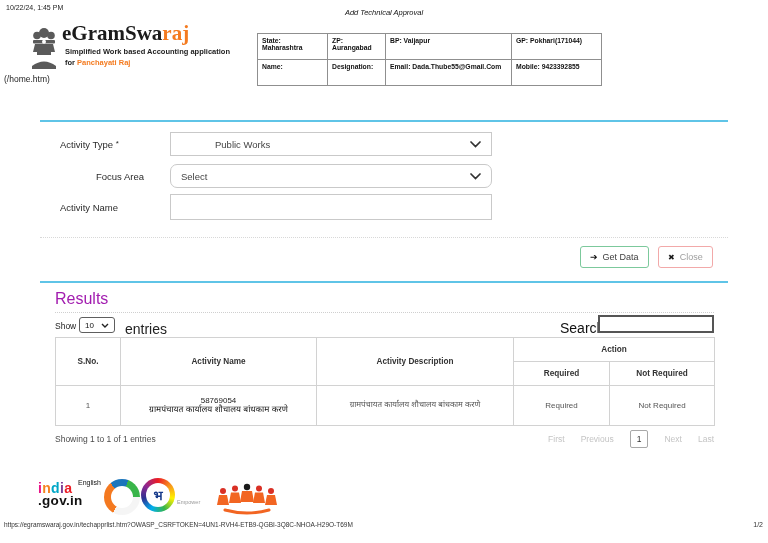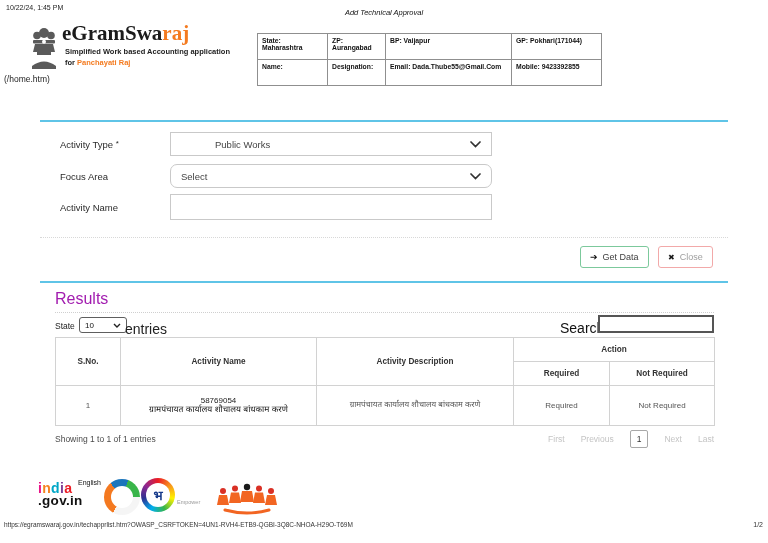--- a/index.html
+++ b/index.html
@@ -32,21 +32,21 @@
 
   .btn { position:absolute; top:246px; height:22px; border-radius:3px; background:#fff; display:flex; align-items:center; gap:5px; padding:0 9px; font-size:9px; cursor:pointer; }
   .btn-get { left:580px; border:1px solid #7cc99c; color:#3f3f3f; }
   .btn-get .ic { color:#111; font-size:9px; }
   .btn-close { left:658px; border:1px solid #f2a9a9; color:#9e9e9e; }
   .btn-close .ic { color:#1a1a1a; font-size:8px; }
 
   .results-h { position:absolute; left:55px; top:290px; font-size:16px; color:#a21caf; }
 
   .show-label { position:absolute; left:55px; top:321px; font-size:8.5px; color:#222; }
-  .show-select { position:absolute; left:79px; top:317px; width:48px; height:16px; border:1px solid #5e5e5e; border-radius:3px; display:flex; align-items:center; justify-content:space-between; padding:0 5px; font-size:8px; color:#111; cursor:pointer; background:#fff; }
+  .show-select { position:absolute; left:79px; top:317px; width:36px; height:16px; border:1px solid #5e5e5e; border-radius:3px; display:flex; align-items:center; justify-content:space-between; padding:0 5px; font-size:8px; color:#111; cursor:pointer; background:#fff; }
   .entries-label { position:absolute; left:125px; top:321px; font-size:14px; color:#222; }
   .search-label { position:absolute; left:560px; top:320px; font-size:14px; color:#111; }
   .search-input { position:absolute; left:598px; top:315px; width:116px; height:18px; border:2px solid #555; background:#fff; font-size:9px; padding:0 4px; }
 
   table.data { position:absolute; left:55px; top:337px; width:659px; border-collapse:collapse; table-layout:fixed; }
   table.data th, table.data td { border:1px solid #d2d2d2; text-align:center; vertical-align:middle; }
   table.data th { font-size:8.2px; color:#333; font-weight:bold; height:24px; }
   table.data td { font-size:8px; color:#555; height:40px; }
   td.cell-name .code { display:block; font-size:8px; color:#222; line-height:1.05; }
   td.cell-name .mr, td.cell-desc { font-size:8.5px; color:#111; line-height:1.1; }
@@ -124,21 +124,21 @@
 <div class="hr-cyan l1"></div>
 
 <div class="f-label" style="top:139px;"><span>Activity Type </span><span class="star">*</span></div>
 <div class="f-select" style="top:132px;padding-left:44px;">
   <span>Public Works</span>
   <svg width="11" height="7" viewBox="0 0 11 7">
       <path d="M1 1l4.5 4.5L10 1" stroke="#333" stroke-width="1.7" fill="none" stroke-linecap="round"></path>
     </svg>
 </div>
 
-<div class="f-label" style="top:171px;">Focus Area</div>
+<div class="f-label" style="top:171px;margin-left:36px;">Focus Area</div>
 <div class="f-select" style="top:164px;border-radius:7px;">
   <span>Select</span>
   <svg width="11" height="7" viewBox="0 0 11 7">
       <path d="M1 1l4.5 4.5L10 1" stroke="#333" stroke-width="1.7" fill="none" stroke-linecap="round"></path>
     </svg>
 </div>
 
 <div class="f-label" style="top:202px;">Activity Name</div>
 <input class="f-input" style="top: 194px;" value="">
 
@@ -151,21 +151,21 @@
 <div class="btn btn-close">
   <span class="ic">✖</span>
   <span>Close</span>
 </div>
 
 <div class="hr-cyan l2"></div>
 
 <div class="results-h">Results</div>
 <div class="sep-dotted sep-b"></div>
 
-<span class="show-label">State</span>
+<span class="show-label">Show</span>
 <div class="show-select">
   <span>10</span>
   <svg width="8" height="5" viewBox="0 0 8 5">
       <path d="M1 1l3 3 3-3" stroke="#222" stroke-width="1.4" fill="none"></path>
     </svg>
 </div>
 <span class="entries-label">entries</span>
 <span class="search-label">Search:</span>
 <input class="search-input" value="" style="">
 

